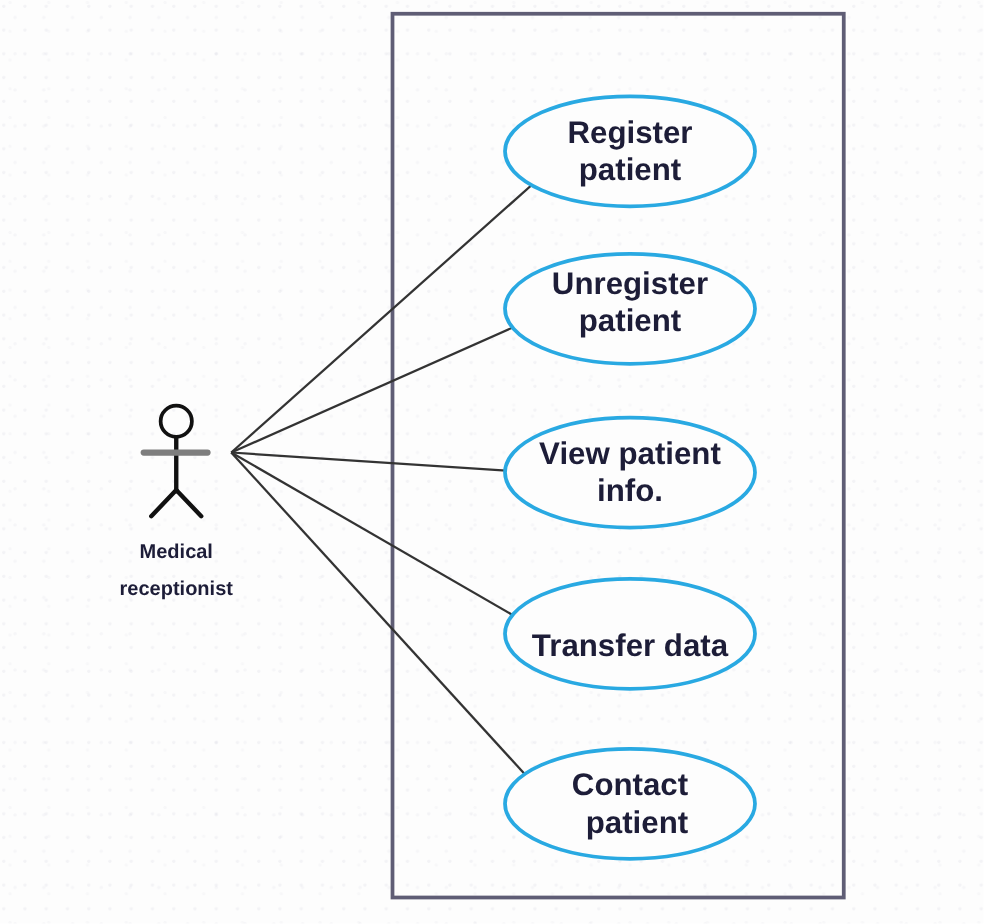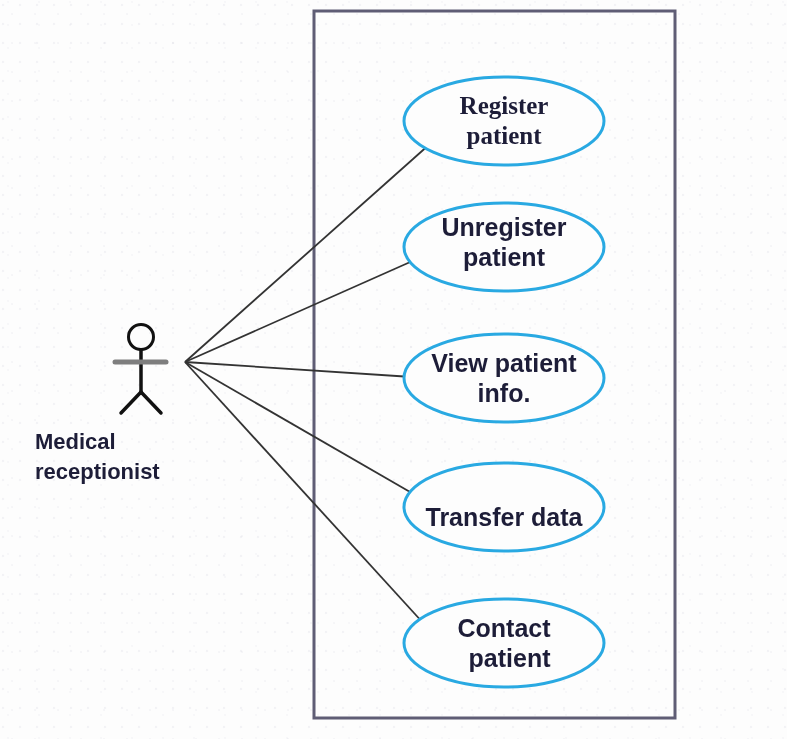--- a/index.html
+++ b/index.html
@@ -73,31 +73,32 @@
     align-items: center;
     justify-content: center;
     text-align: center;
     font-size: 25px;
     font-weight: bold;
     line-height: 30px;
     color: var(--label-text);
     white-space: pre-line;
     pointer-events: none;
   }
-  .uc1 { top: 77px; font-family: Liberation Serif, serif; }
+  .uc1 { top: 77px; }
   .uc2 { top: 198px; }
   .uc3 { top: 334px; }
   .uc4 { top: 473px; }
   .uc5 { top: 599px; text-align: right; }
   .actor-label {
     position: absolute;
     left: 35px;
     top: 427px;
     width: 212px;
-    font-size: 22px;
+    text-align: center;
+    font-size: 16px;
     font-weight: bold;
     line-height: 30px;
     color: var(--label-text);
     white-space: pre-line;
     pointer-events: none;
   }
 </style>
 </head>
 <body>
 

